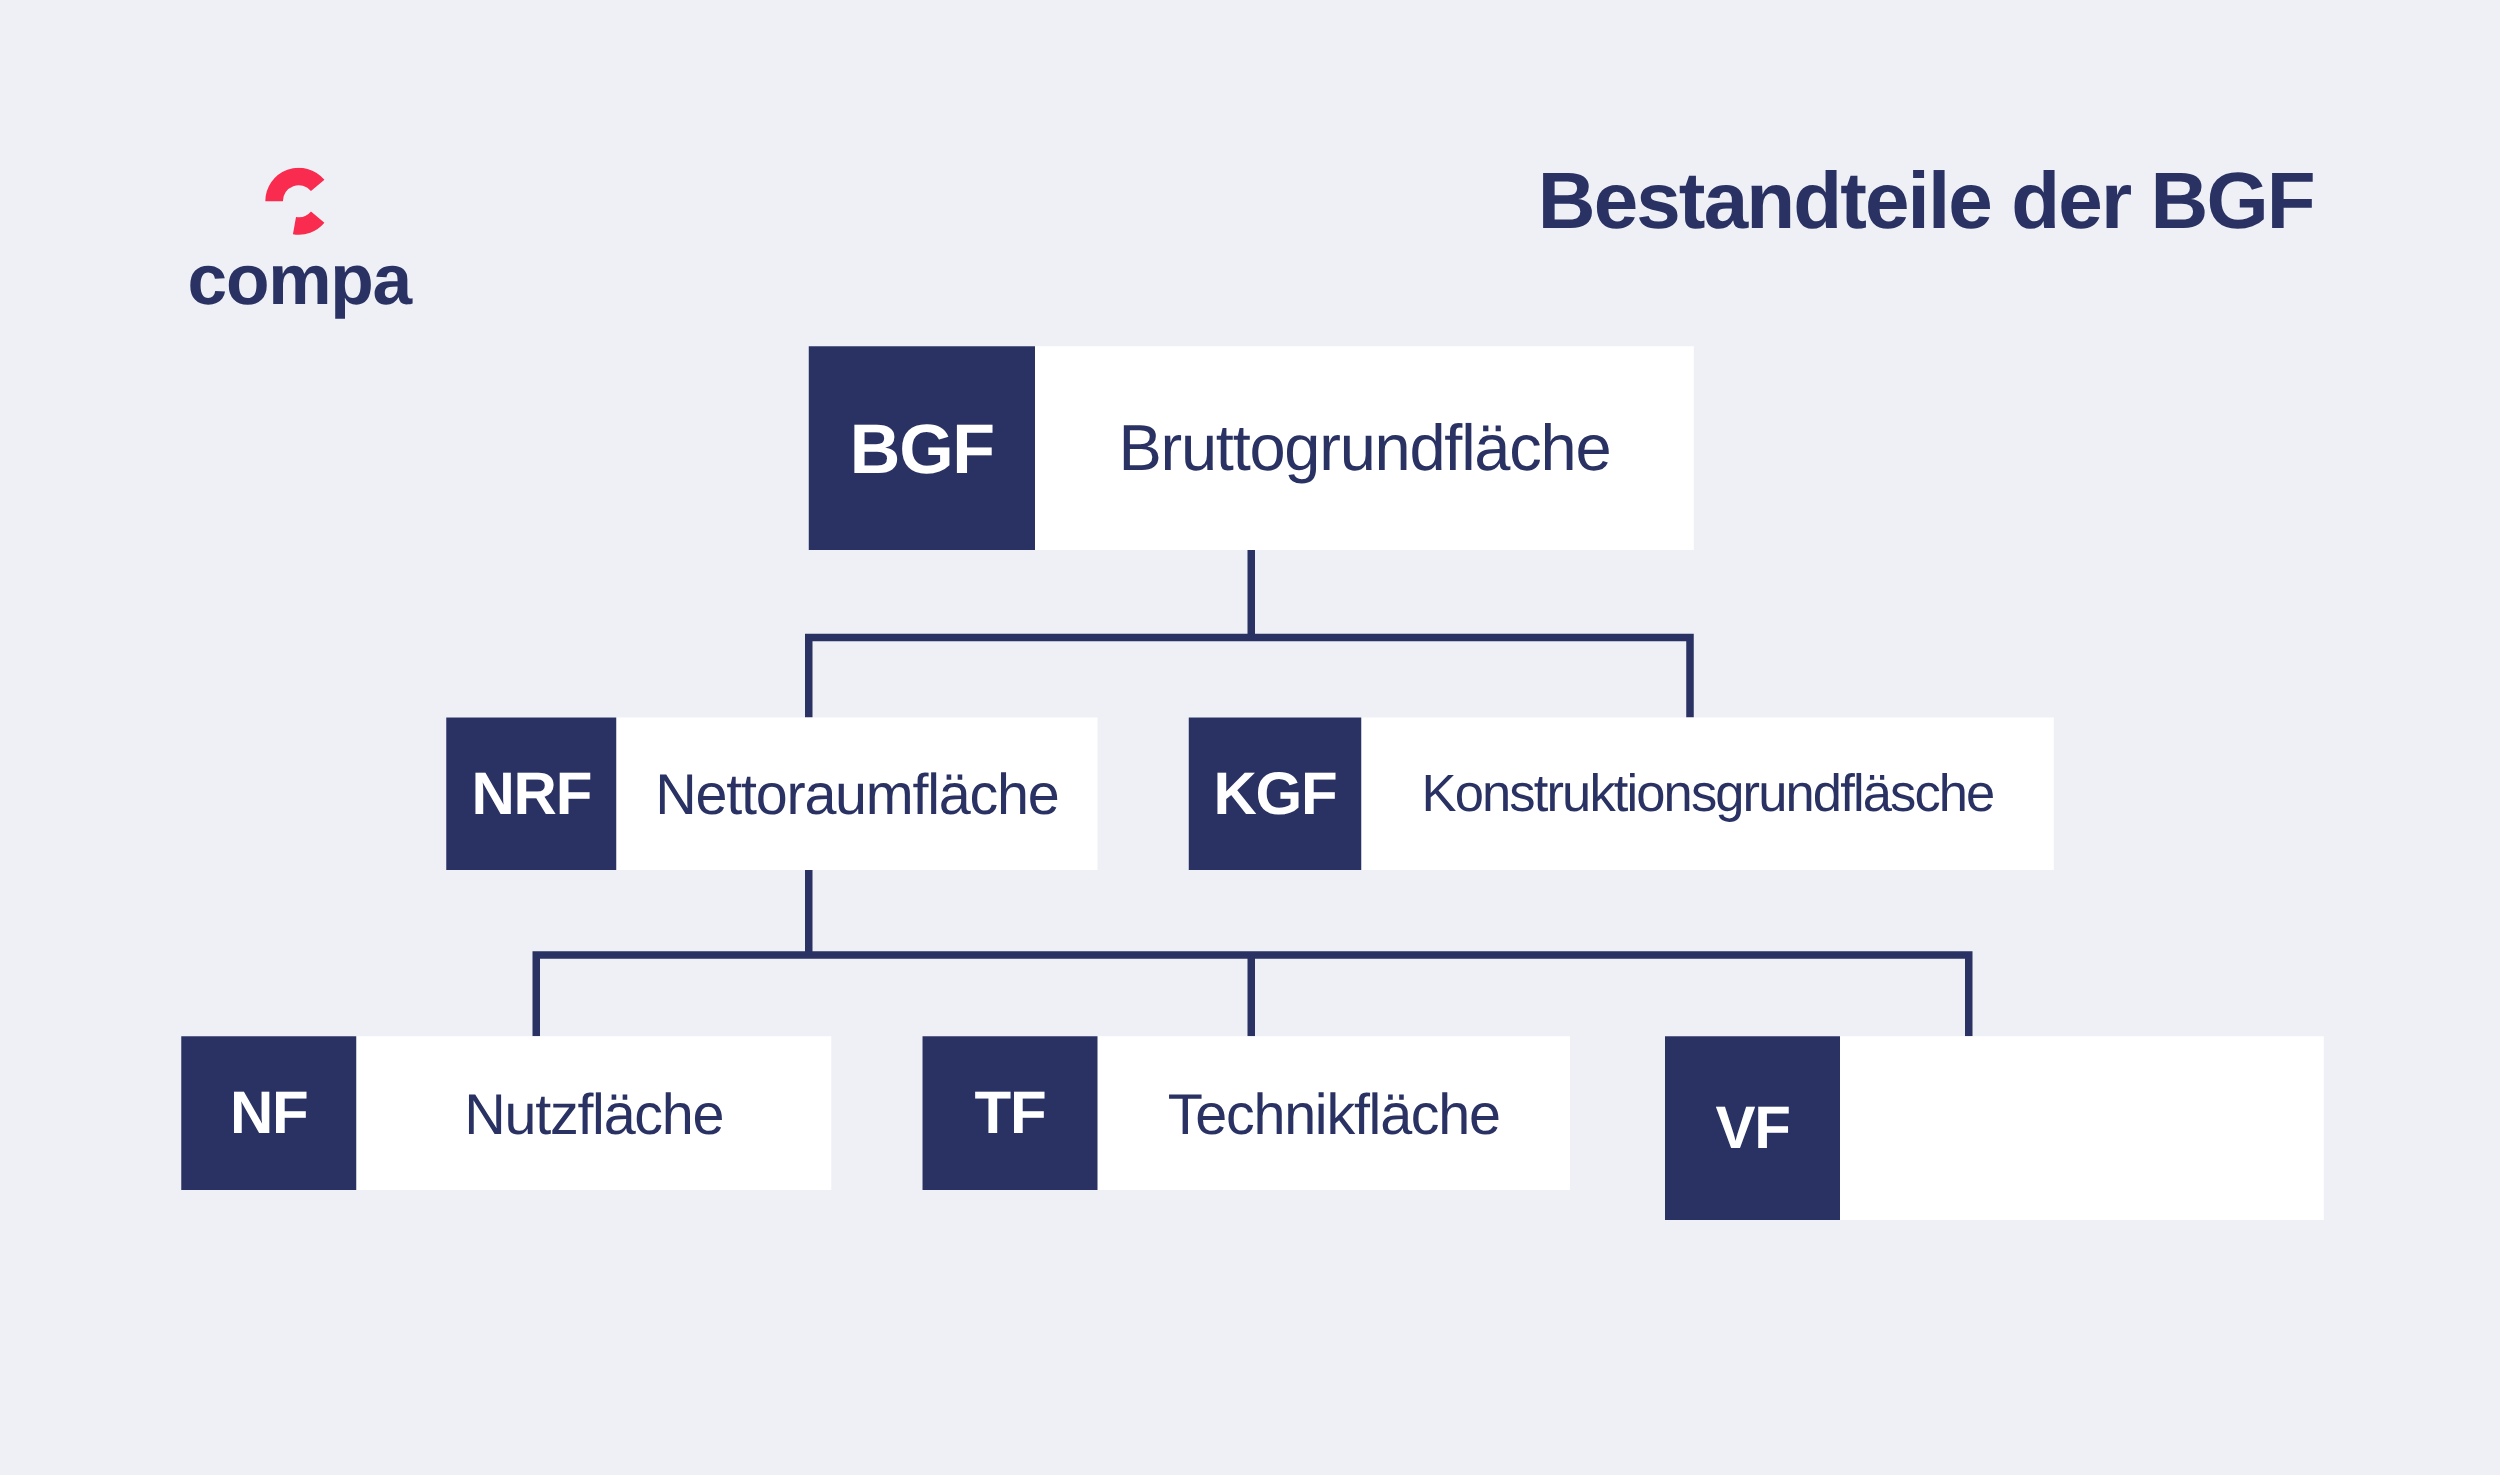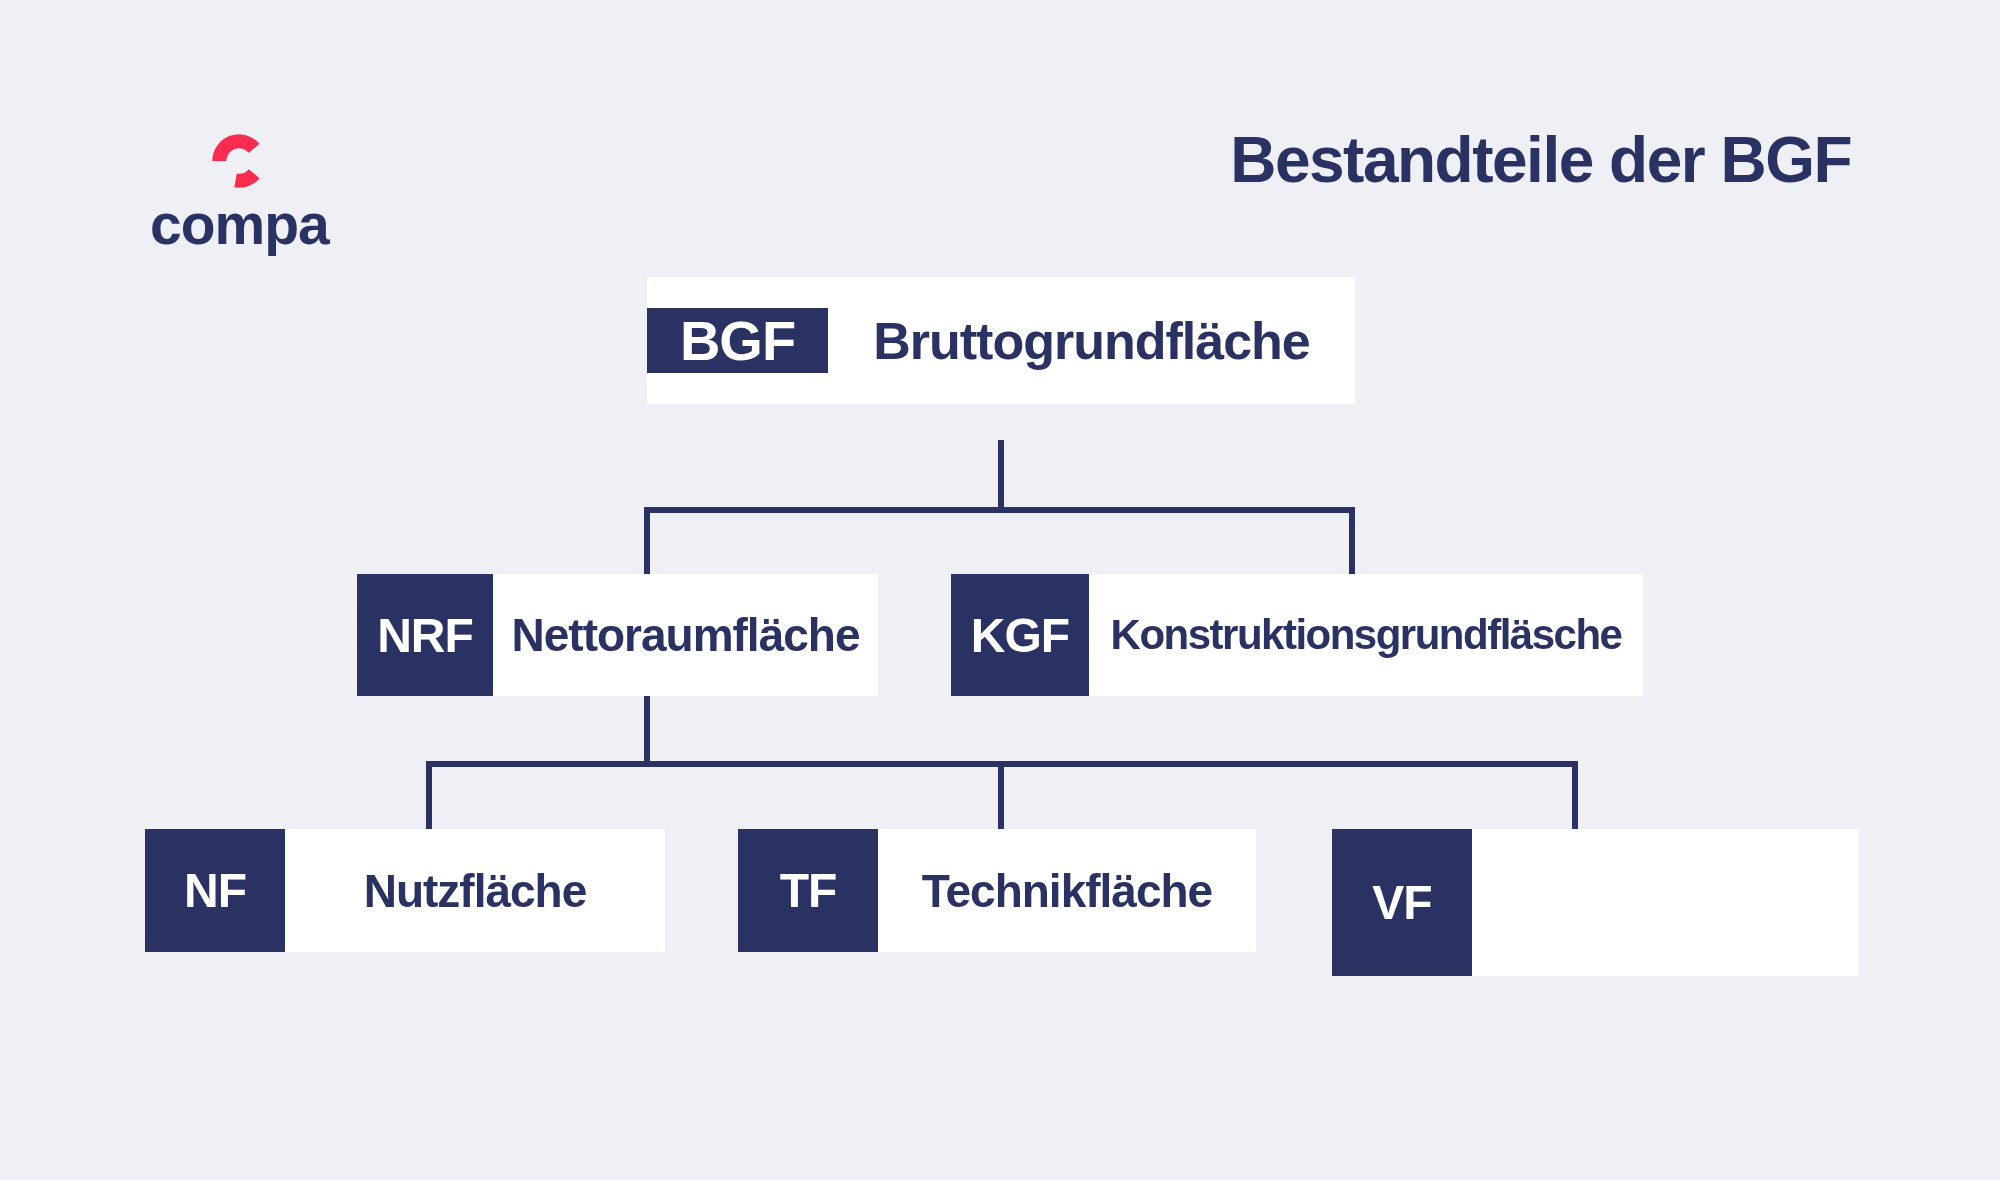--- a/index.html
+++ b/index.html
@@ -43,21 +43,21 @@
   }
   .node .abbr {
     background: #293262; color: #ffffff;
     display: flex; align-items: center; justify-content: center;
     font-weight: 700; letter-spacing: -1px;
     flex: 0 0 auto;
   }
   .node .label {
     flex: 1 1 auto;
     display: flex; align-items: center; justify-content: center;
-    color: #293262; font-weight: 700; letter-spacing: -1px;
+    color: #293262; font-weight: 400; letter-spacing: -1px;
     white-space: nowrap;
   }
   .lvl1 .abbr  { font-size: 56px; }
   .lvl1 .label { font-size: 52px; }
   .lvl2 .abbr, .lvl3 .abbr  { font-size: 48px; text-align: center; }
   .lvl2 .label, .lvl3 .label { font-size: 46px; }
   .label-tight { font-size: 42px !important; letter-spacing: -1.5px !important; }
 </style>
 </head>
 <body>
@@ -75,21 +75,21 @@
   <div class="page-title">Bestandteile der BGF</div>
 
   <svg class="connectors" width="2000" height="1180" viewBox="0 0 2000 1180" aria-hidden="true">
     <path d="M1001,440 V510"></path>
     <path d="M647,574 V510 H1352 V574"></path>
     <path d="M647,696 V764"></path>
     <path d="M429,829 V764 H1575 V829"></path>
     <path d="M1001,764 V829"></path>
   </svg>
 
-  <div class="node lvl1" style="left:647px; top:277px; width:708px; height:127px;align-items:center;">
+  <div class="node lvl1" style="left:647px; top:277px; width:708px; height:163px;">
     <div class="abbr" style="width:181px;">BGF</div>
     <div class="label">Bruttogrundfläche</div>
   </div>
 
   <div class="node lvl2" style="left:357px; top:574px; width:521px; height:122px;">
     <div class="abbr" style="width:136px;">NRF</div>
     <div class="label">Nettoraumfläche</div>
   </div>
 
   <div class="node lvl3" style="left:145px; top:829px; width:520px; height:123px;">

